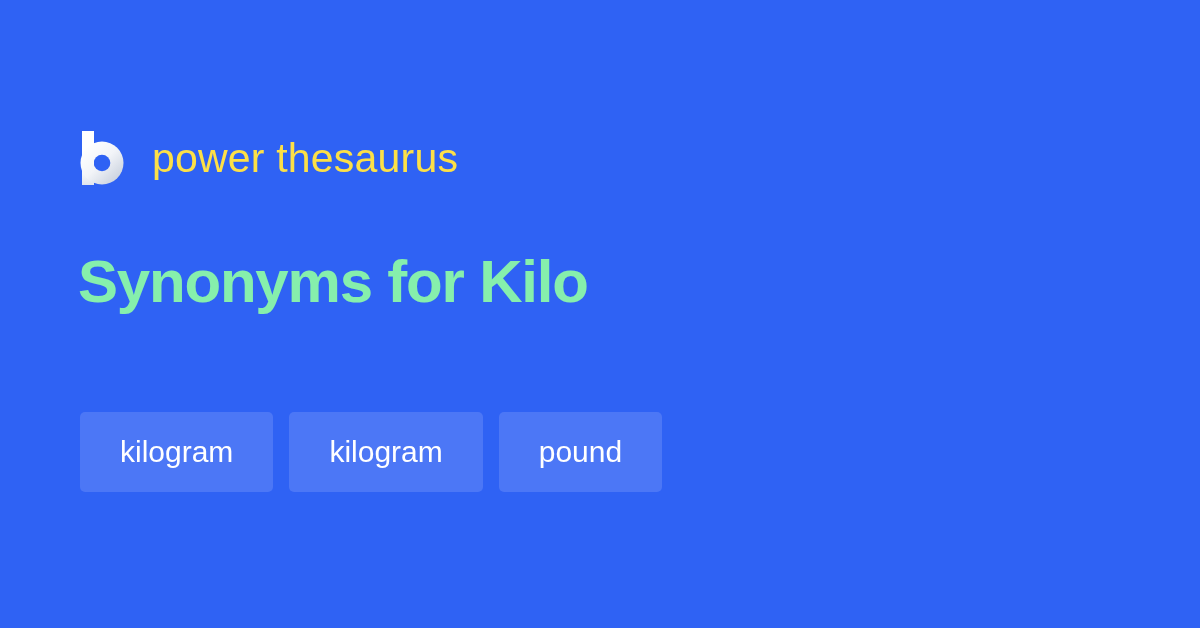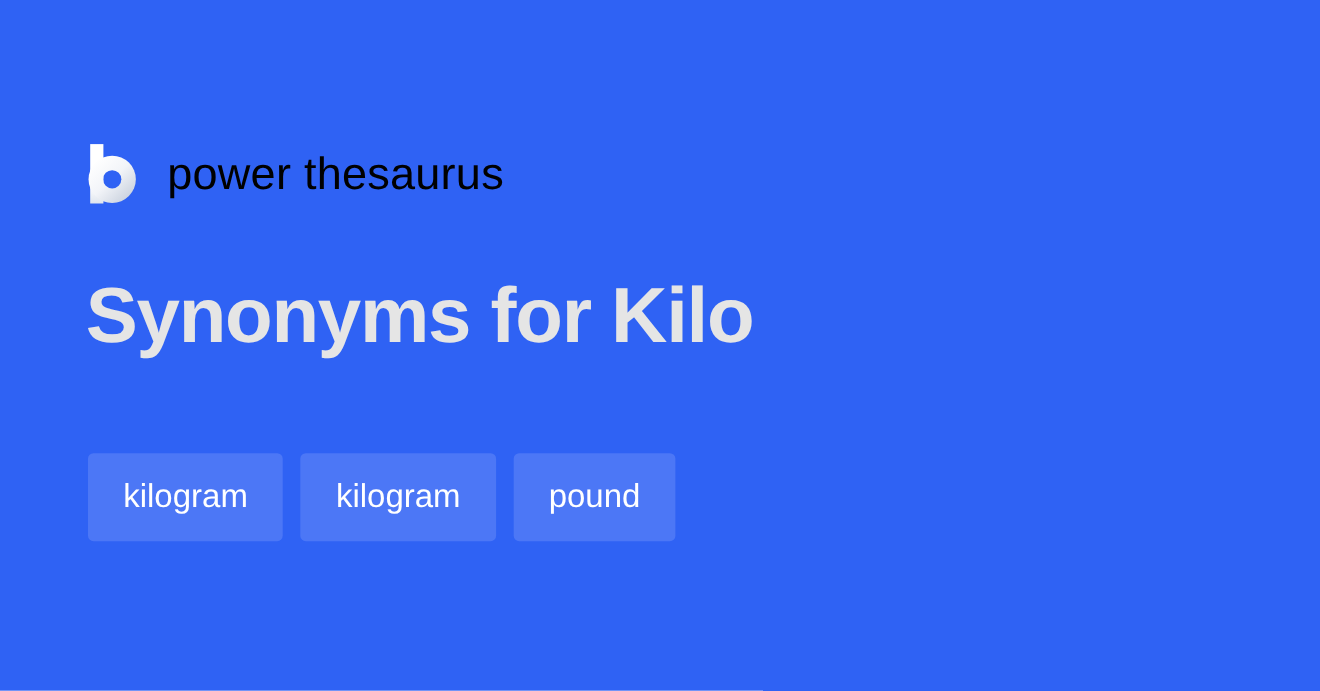--- a/index.html
+++ b/index.html
@@ -31,36 +31,36 @@
     height: 64px;
   }
   .brand-mark {
     width: 46px;
     height: 56px;
     display: block;
     flex: none;
   }
   .brand-name {
     margin-left: 26px;
-    color: #000000;
+    color: #fde047;
     font-size: 41px;
     font-weight: 400;
     letter-spacing: 0.2px;
     line-height: 1;
     white-space: nowrap;
   }
 
   
   .headline {
     position: absolute;
     left: 78px;
     top: 249px;
     margin: 0;
-    color: #e5e5e5;
-    font-size: 71px;
+    color: #86efac;
+    font-size: 60px;
     font-weight: 700;
     line-height: 1.1;
     letter-spacing: -1.2px;
     white-space: nowrap;
   }
 
   
   .chips {
     position: absolute;
     left: 80px;
@@ -68,21 +68,21 @@
     display: flex;
     align-items: stretch;
     gap: 16px;
   }
   .chip {
     height: 80px;
     box-sizing: border-box;
     display: flex;
     align-items: center;
     justify-content: center;
-    padding: 0 32px;
+    padding: 0 40px;
     background: #4c77f6;
     border-radius: 5px;
     color: #ffffff;
     font-size: 30px;
     font-weight: 400;
     line-height: 1;
     white-space: nowrap;
   }
 </style>
 </head>

